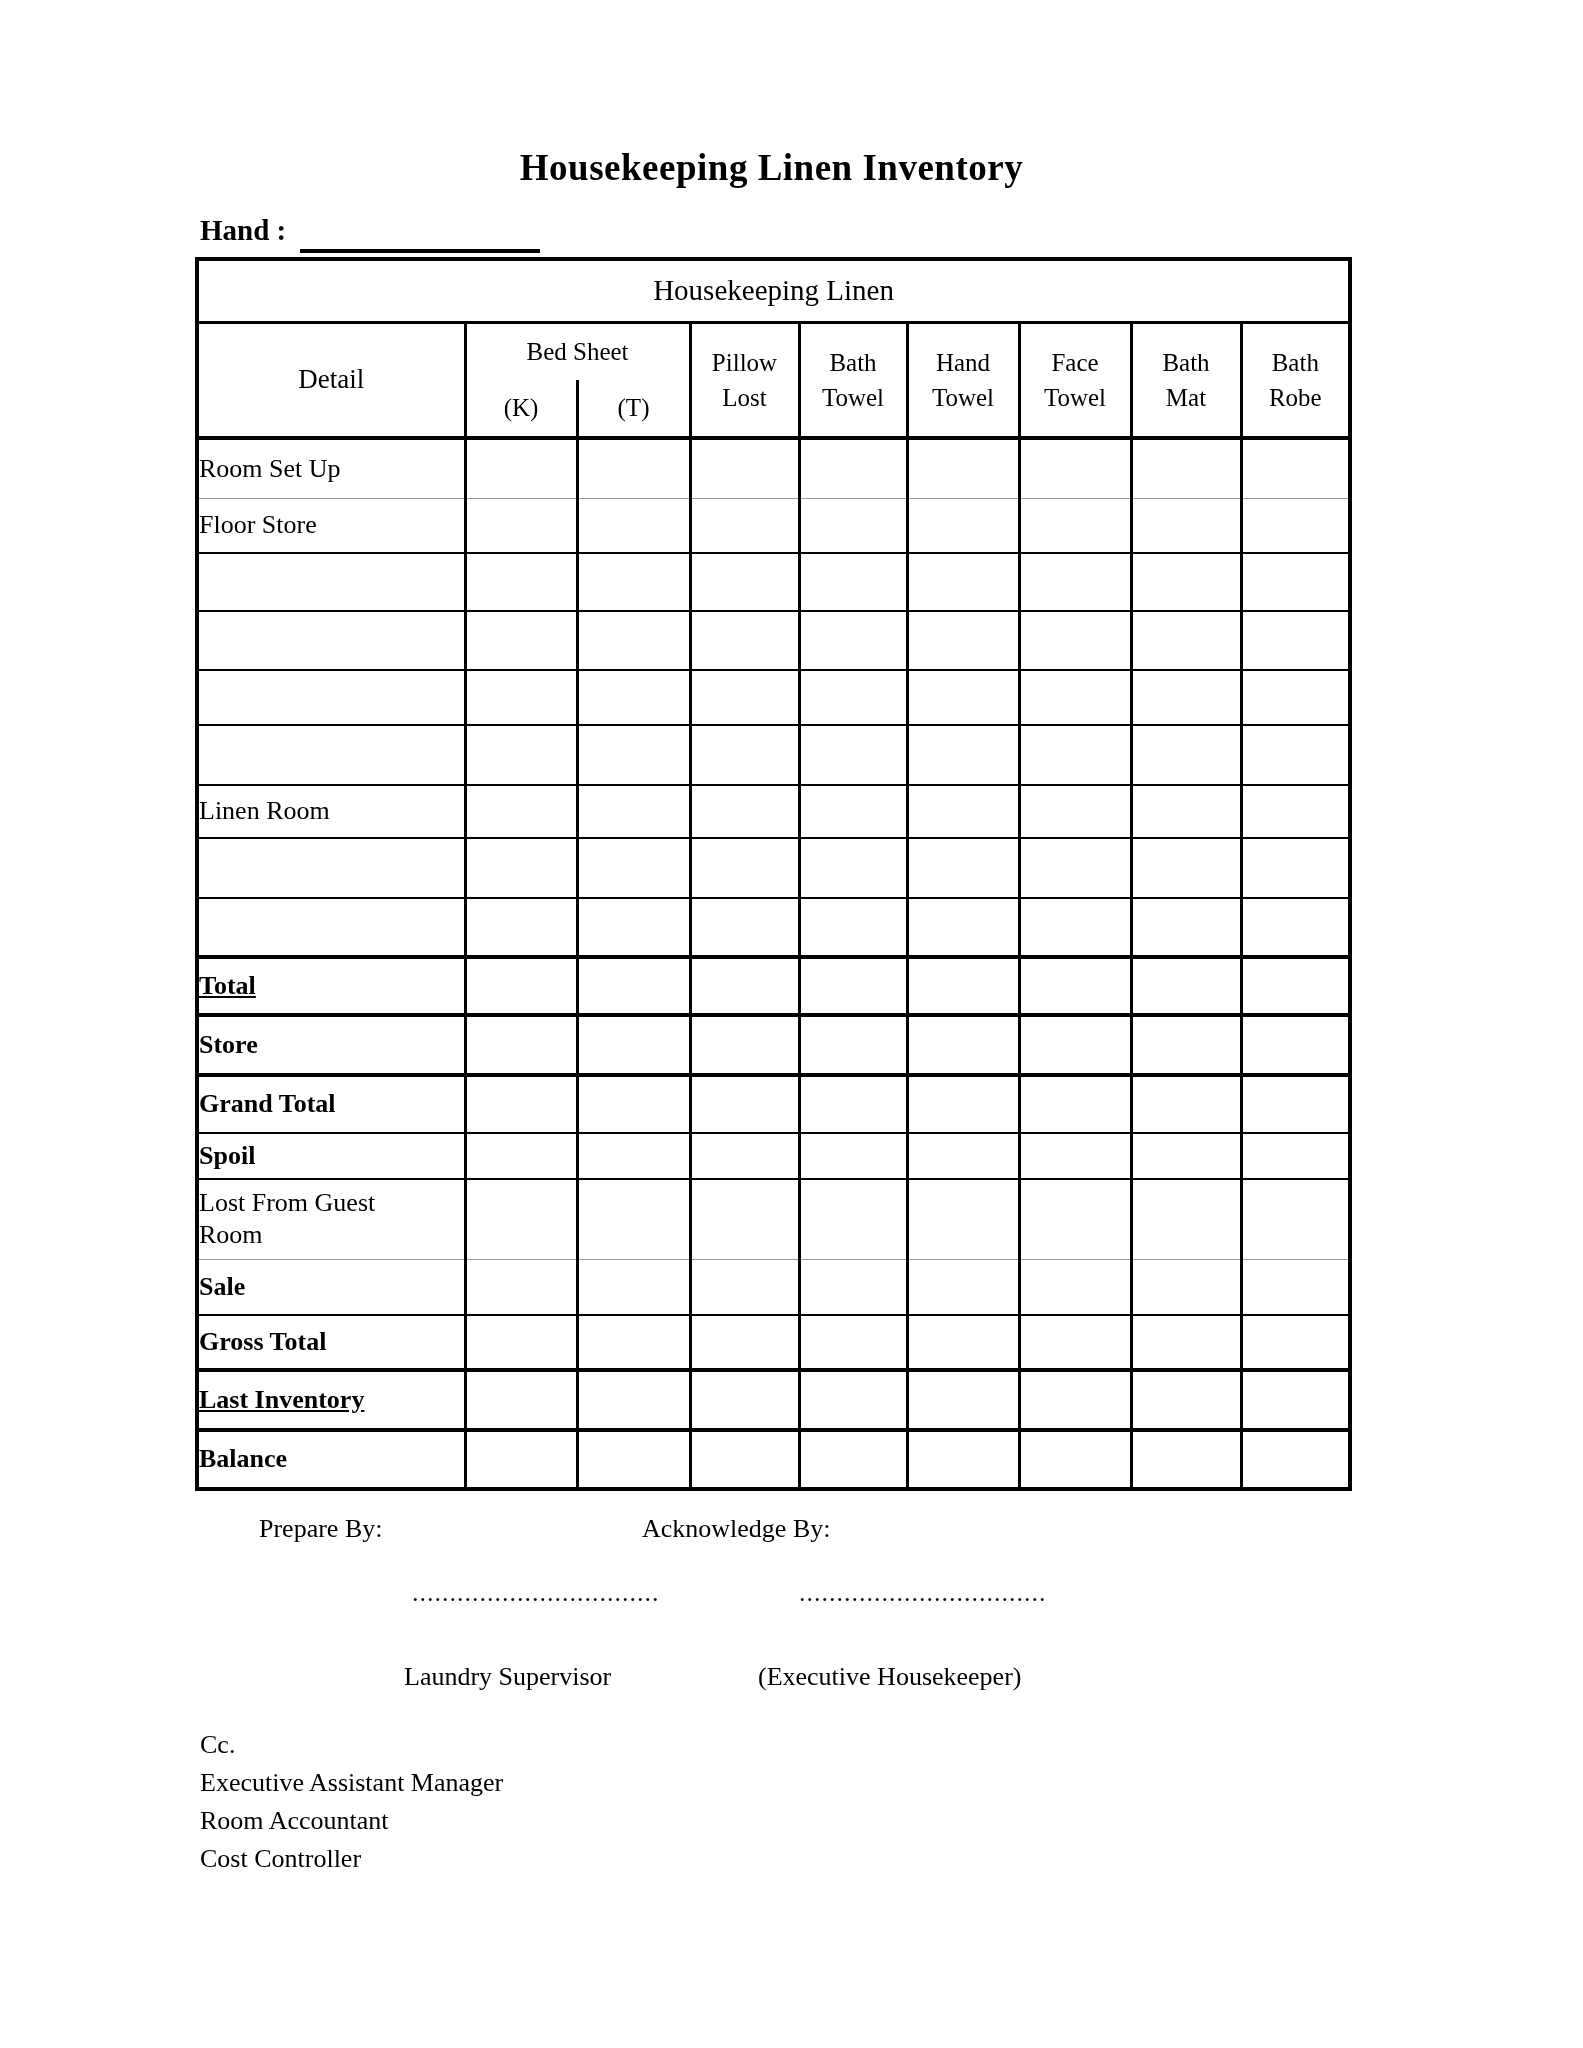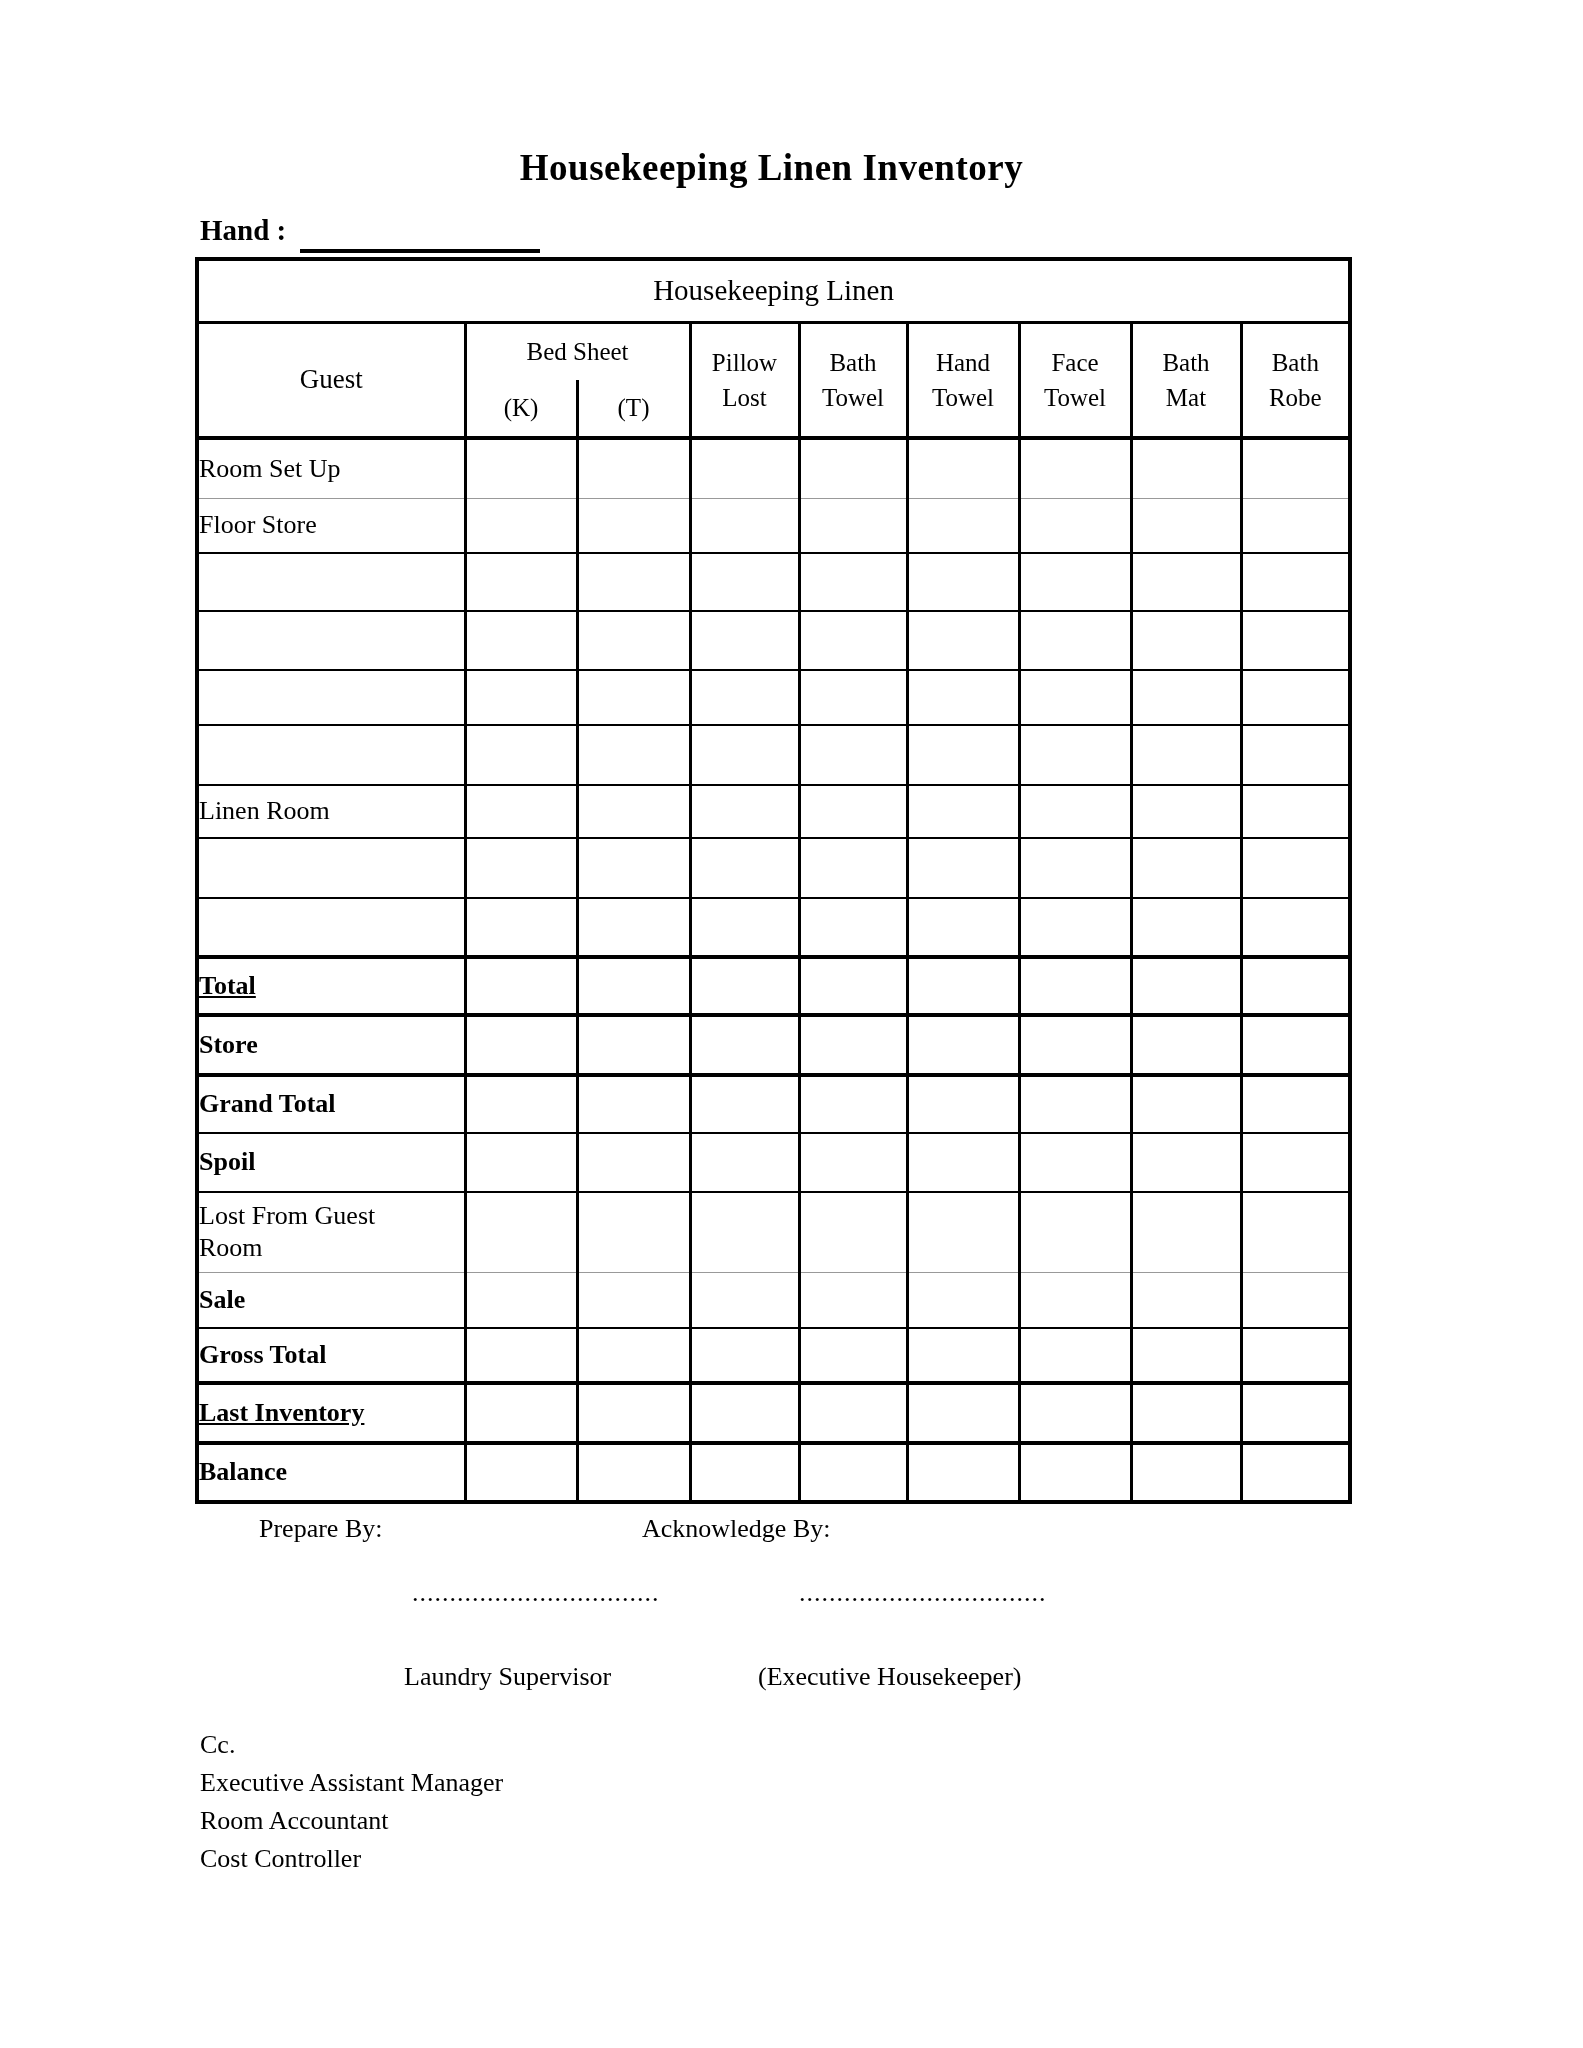--- a/index.html
+++ b/index.html
@@ -80,21 +80,21 @@
       <col style="width:112px">
       <col style="width:112px">
       <col style="width:110px">
       <col style="width:109px">
     </colgroup>
     <thead>
       <tr class="caption-row">
         <th colspan="9">Housekeeping Linen</th>
       </tr>
       <tr class="hdr-row">
-        <th rowspan="2" class="detail-th hdivider">Guest</th>
+        <th rowspan="2" class="detail-th hdivider">Detail</th>
         <th colspan="2" class="group-th">Bed Sheet</th>
         <th rowspan="2" class="col-th hdivider"><span>Pillow</span><br><span>Lost</span></th>
         <th rowspan="2" class="col-th hdivider"><span>Bath</span><br><span>Towel</span></th>
         <th rowspan="2" class="col-th hdivider"><span>Hand</span><br><span>Towel</span></th>
         <th rowspan="2" class="col-th hdivider"><span>Face</span><br><span>Towel</span></th>
         <th rowspan="2" class="col-th hdivider"><span>Bath</span><br><span>Mat</span></th>
         <th rowspan="2" class="col-th hdivider"><span>Bath</span><br><span>Robe</span></th>
       </tr>
       <tr class="kt-row">
         <th class="kt-th hdivider">(K)</th>
@@ -227,21 +227,21 @@
           <td class="lbl b" style="border-bottom: 2px solid rgb(0, 0, 0);">Grand Total</td>
           <td style="border-bottom: 2px solid rgb(0, 0, 0);"></td>
           <td style="border-bottom: 2px solid rgb(0, 0, 0);"></td>
           <td style="border-bottom: 2px solid rgb(0, 0, 0);"></td>
           <td style="border-bottom: 2px solid rgb(0, 0, 0);"></td>
           <td style="border-bottom: 2px solid rgb(0, 0, 0);"></td>
           <td style="border-bottom: 2px solid rgb(0, 0, 0);"></td>
           <td style="border-bottom: 2px solid rgb(0, 0, 0);"></td>
           <td style="border-bottom: 2px solid rgb(0, 0, 0);"></td>
         </tr>
-        <tr style="height: 59px;">
+        <tr style="height: 46px;">
           <td class="lbl b" style="border-bottom: 2px solid rgb(0, 0, 0);">Spoil</td>
           <td style="border-bottom: 2px solid rgb(0, 0, 0);"></td>
           <td style="border-bottom: 2px solid rgb(0, 0, 0);"></td>
           <td style="border-bottom: 2px solid rgb(0, 0, 0);"></td>
           <td style="border-bottom: 2px solid rgb(0, 0, 0);"></td>
           <td style="border-bottom: 2px solid rgb(0, 0, 0);"></td>
           <td style="border-bottom: 2px solid rgb(0, 0, 0);"></td>
           <td style="border-bottom: 2px solid rgb(0, 0, 0);"></td>
           <td style="border-bottom: 2px solid rgb(0, 0, 0);"></td>
         </tr>

